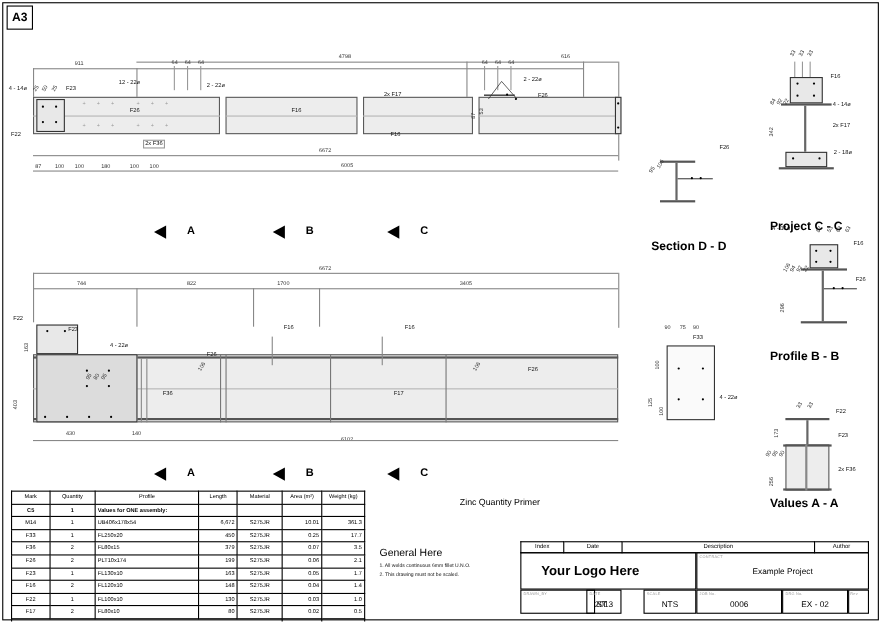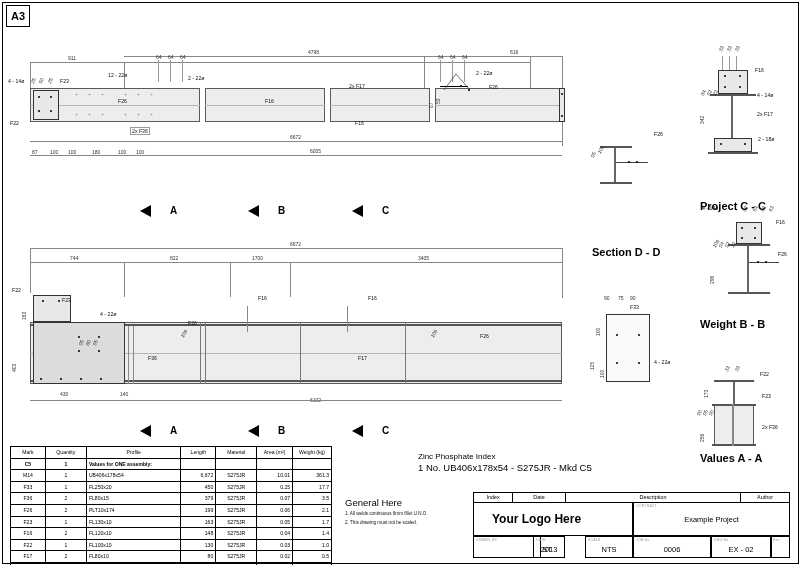--- a/index.html
+++ b/index.html
@@ -268,21 +268,21 @@
   <div>
     <div class="ln" style="left:600px;top:146px;width:32px;height:2px;background:#555;"></div>
     <div class="ln" style="left:614px;top:148px;width:2px;height:34px;background:#666;"></div>
     <div class="ln" style="left:600px;top:182px;width:32px;height:2px;background:#555;"></div>
     <div class="ln" style="left:616px;top:162px;width:32px;height:1.4px;background:#444;"></div>
     <div class="hole" style="left:628px;top:161px;"></div>
     <div class="hole" style="left:636px;top:161px;"></div>
     <div class="lbl" style="left:654px;top:132px;">F26</div>
     <div class="dim rotd" style="left:590px;top:156px;">95</div>
     <div class="dim rotd" style="left:597px;top:152px;">106</div>
-    <div class="sect" style="left:592px;top:218px;margin-top:28px;">Section D - D</div>
+    <div class="sect" style="left:592px;top:218px;">Section D - D</div>
   </div>
 
   <div>
     <div class="dim rotd" style="left:742px;top:210px;">87</div>
     <div class="dim rotd" style="left:752px;top:210px;">53</div>
     <div class="dim rotd" style="left:760px;top:210px;">63</div>
     <div class="dim rotd" style="left:768px;top:210px;">63</div>
 
     <div class="plate" style="left:736px;top:222px;width:26px;height:22px;"></div>
     <div class="hole" style="left:741px;top:227px;"></div>
@@ -298,21 +298,21 @@
 
     <div class="lbl" style="left:702px;top:206px;">4 - 14ø</div>
     <div class="lbl" style="left:776px;top:220px;">F16</div>
     <div class="lbl" style="left:778px;top:252px;">F26</div>
     <div class="dim rotd" style="left:712px;top:246px;">106</div>
     <div class="dim rotd" style="left:718px;top:246px;">94</div>
     <div class="dim rotd" style="left:724px;top:246px;">92</div>
     <div class="dim rotd" style="left:730px;top:246px;">22</div>
     <div class="dim rot" style="left:710px;top:284px;">296</div>
 
-    <div class="sect" style="left:700px;top:318px;">Weight B - B</div>
+    <div class="sect" style="left:700px;top:318px;">Profile B - B</div>
   </div>
 
   <div>
     <div class="dim" style="left:604px;top:296px;">90</div>
     <div class="dim" style="left:618px;top:296px;">75</div>
     <div class="dim" style="left:630px;top:296px;">90</div>
     <div class="plate" style="left:606px;top:314px;width:44px;height:68px;background:#fafafa;"></div>
     <div class="hole" style="left:616px;top:334px;"></div>
     <div class="hole" style="left:638px;top:334px;"></div>
     <div class="hole" style="left:616px;top:362px;"></div>
@@ -444,22 +444,21 @@
           <tr>
             <td colspan="5" class="c bold">Total for ONE assembly:</td>
             <td class="r bold">10.72</td>
             <td class="r bold">396.6</td>
           </tr>
         </tbody>
     </table>
   </div>
 
   <div id="maintitle">
-    <div class="t1">Zinc Phosphate Index</div>
-    <div class="t2">1 No. UB406x178x54  - S275JR - Mkd C5</div>
+    <div class="t1">Zinc Quantity Primer</div>
   </div>
 
   <div id="notes">
     <div class="h">General Here</div>
     <div class="n">1.  All welds continuous 6mm fillet U.N.O.</div>
     <div class="n">2.  This drawing must not be scaled.</div>
   </div>
 
   <div id="tblock">
     <table id="revtab">

